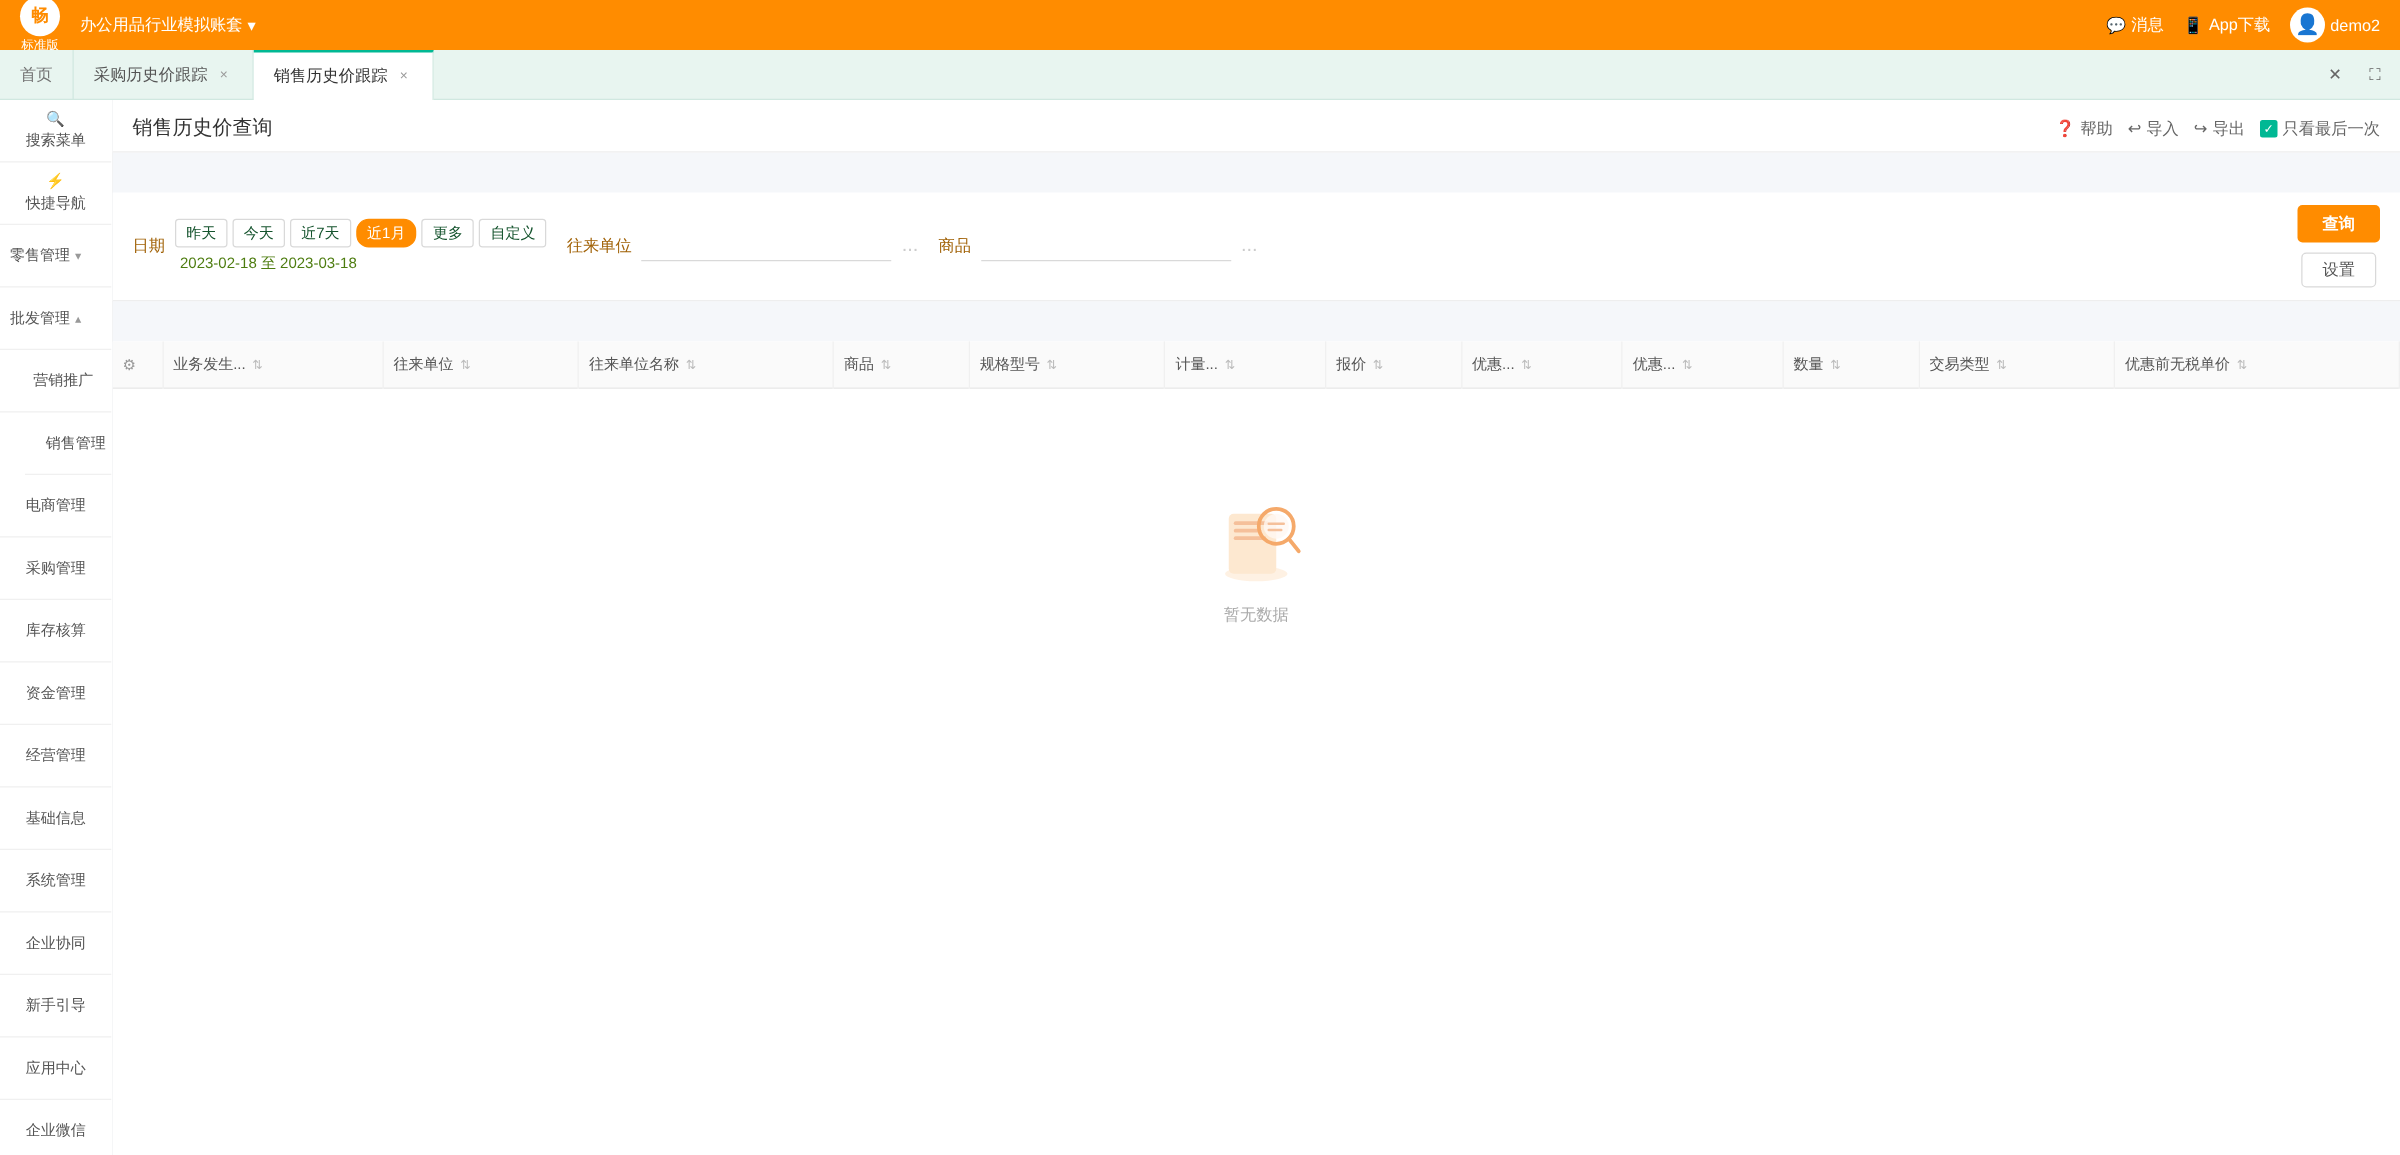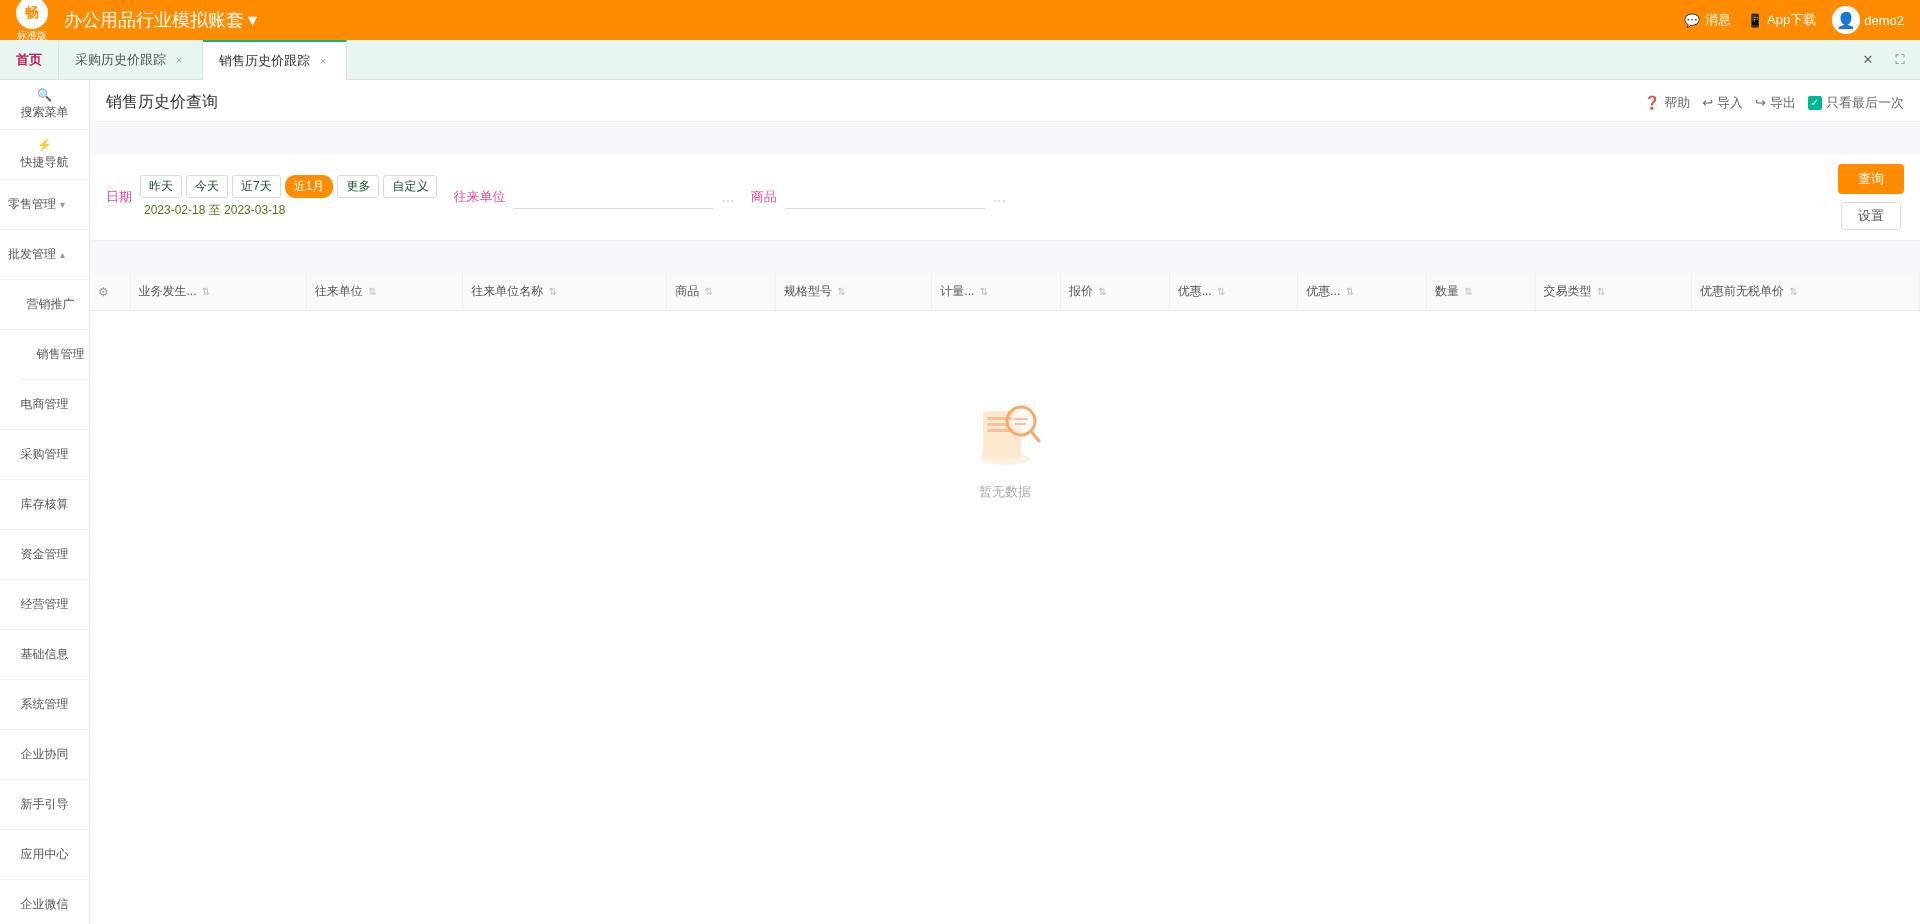--- a/index.html
+++ b/index.html
@@ -5,29 +5,29 @@
     * { margin: 0; padding: 0; box-sizing: border-box; }
     body { font-family: 'Microsoft YaHei', Arial, sans-serif; font-size: 13px; background: #f5f5f5; color: #333; width: 1920px; height: 924px; overflow: hidden; display: flex; flex-direction: column; }
 
     
     .top-bar { height: 40px; background: #ff8c00; display: flex; align-items: center; justify-content: space-between; padding: 0 16px; flex-shrink: 0; }
     .top-bar-left { display: flex; align-items: center; gap: 8px; }
     .logo-area { display: flex; flex-direction: column; align-items: center; }
     .logo-icon { width: 32px; height: 32px; background: white; border-radius: 50%; display: flex; align-items: center; justify-content: center; }
     .logo-icon span { color: #ff8c00; font-size: 14px; font-weight: bold; }
     .logo-text { color: white; font-size: 10px; }
-    .app-selector { display: flex; align-items: center; gap: 4px; color: white; font-size: 18px; cursor: pointer; padding: 4px 8px; border-radius: 4px; }
+    .app-selector { display: flex; align-items: center; gap: 4px; color: white; font-size: 13px; cursor: pointer; padding: 4px 8px; border-radius: 4px; }
     .top-bar-right { display: flex; align-items: center; gap: 16px; color: white; font-size: 13px; }
     .top-bar-action { display: flex; align-items: center; gap: 4px; cursor: pointer; }
     .avatar { width: 28px; height: 28px; background: white; border-radius: 50%; display: flex; align-items: center; justify-content: center; overflow: hidden; }
 
     
     .tab-bar { height: 40px; background: #e8f5f0; display: flex; align-items: center; padding: 0; flex-shrink: 0; border-bottom: 1px solid #d0e8e0; }
     .tab { height: 40px; padding: 0 16px; display: flex; align-items: center; gap: 6px; cursor: pointer; font-size: 13px; color: #555; border-right: 1px solid #d0e8e0; white-space: nowrap; }
-    .tab.home { color: #be185d; font-weight: 700; }
+    .tab.home { color: #737373; font-weight: 400; }
     .tab.active { background: white; color: #333; border-top: 2px solid #00b894; }
     .tab .close-icon { color: #999; font-size: 11px; cursor: pointer; width: 14px; height: 14px; display: flex; align-items: center; justify-content: center; border-radius: 50%; }
     .tab-bar-actions { margin-left: auto; display: flex; align-items: center; gap: 8px; padding-right: 8px; }
     .tab-bar-btn { width: 24px; height: 24px; display: flex; align-items: center; justify-content: center; cursor: pointer; color: #666; border-radius: 4px; }
 
     
     .main-layout { display: flex; flex: 1; overflow: hidden; }
 
     
     .sidebar { width: 90px; background: white; border-right: 1px solid #e8e8e8; display: flex; flex-direction: column; flex-shrink: 0; overflow-y: auto; }
@@ -43,30 +43,30 @@
     .page-title { font-size: 16px; font-weight: 500; color: #333; }
     .page-header-actions { display: flex; align-items: center; gap: 12px; font-size: 13px; color: #666; }
     .page-header-action { display: flex; align-items: center; gap: 4px; cursor: pointer; }
     .checkbox-label { display: flex; align-items: center; gap: 4px; cursor: pointer; }
     .checkbox-checked { width: 14px; height: 14px; background: #00b894; border-radius: 2px; display: flex; align-items: center; justify-content: center; }
     .checkbox-checked::after { content: '✓'; color: white; font-size: 10px; }
 
     
     .filter-area { background: white; padding: 10px 16px; border-bottom: 1px solid #eee; flex-shrink: 0; display: flex; align-items: center; gap: 16px; flex-wrap: wrap; }
     .filter-group { display: flex; align-items: center; gap: 8px; }
-    .filter-label { color: #ec4899; font-size: 13px; white-space: nowrap; }
+    .filter-label { color: #a16207; font-size: 13px; white-space: nowrap; }
     .date-filter { display: flex; flex-direction: column; gap: 4px; }
     .date-btns { display: flex; align-items: center; gap: 4px; }
     .date-btn { padding: 2px 8px; border: 1px solid #d9d9d9; border-radius: 3px; cursor: pointer; font-size: 12px; color: #14532d; background: white; }
     .date-btn.active { background: #ff8c00; color: white; border-color: #ff8c00; border-radius: 10px; }
     .date-range { font-size: 12px; color: #4d7c0f; margin-left: 4px; }
     .filter-input { border: none; border-bottom: 1px solid #d9d9d9; padding: 4px 8px; font-size: 13px; color: #333; width: 200px; outline: none; background: transparent; }
     .filter-dots { color: #ccc; font-size: 16px; cursor: pointer; }
     .filter-actions { display: flex; align-items: center; gap: 8px; margin-left: auto; flex-direction: column; }
-    .btn-query { background: #ff8c00; color: white; border: none; padding: 6px 20px; border-radius: 4px; cursor: pointer; font-size: 13px; }
+    .btn-query { background: #ff8c00; color: white; border: none; padding: 6px 20px; border-radius: 4px; cursor: pointer; font-size: 13px; font-weight: bold; }
     .btn-settings { background: white; color: #555; border: 1px solid #d9d9d9; padding: 4px 16px; border-radius: 4px; cursor: pointer; font-size: 13px; }
 
     
     .table-container { flex: 1; overflow: auto; background: white; margin: 0; }
     .data-table { width: 100%; border-collapse: collapse; min-width: 1400px; }
     .data-table thead tr { background: #fafafa; border-bottom: 1px solid #e8e8e8; }
     .data-table th { padding: 10px 8px; text-align: left; font-weight: 500; color: #555; font-size: 12px; border-right: 1px solid #f0f0f0; white-space: nowrap; cursor: pointer; user-select: none; }
     .data-table th .sort-icon { color: #bbb; font-size: 10px; margin-left: 2px; }
     .table-settings-col { width: 40px; text-align: center; }
     .settings-gear { cursor: pointer; color: #999; }

